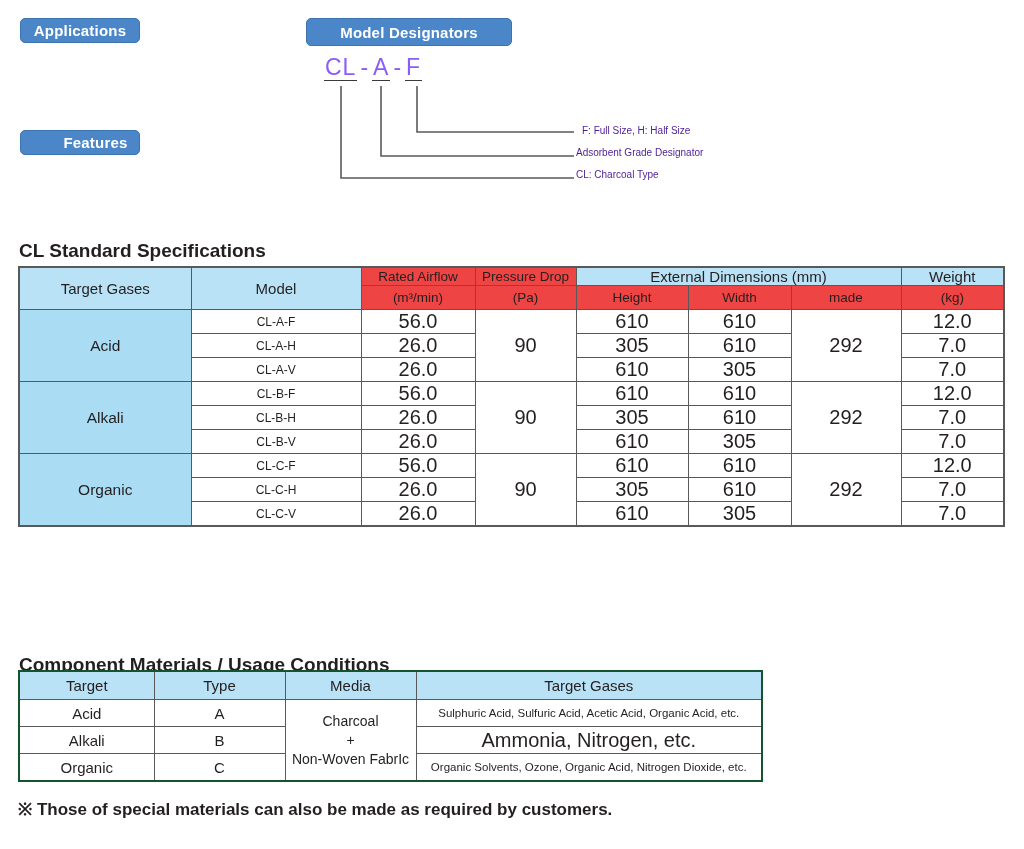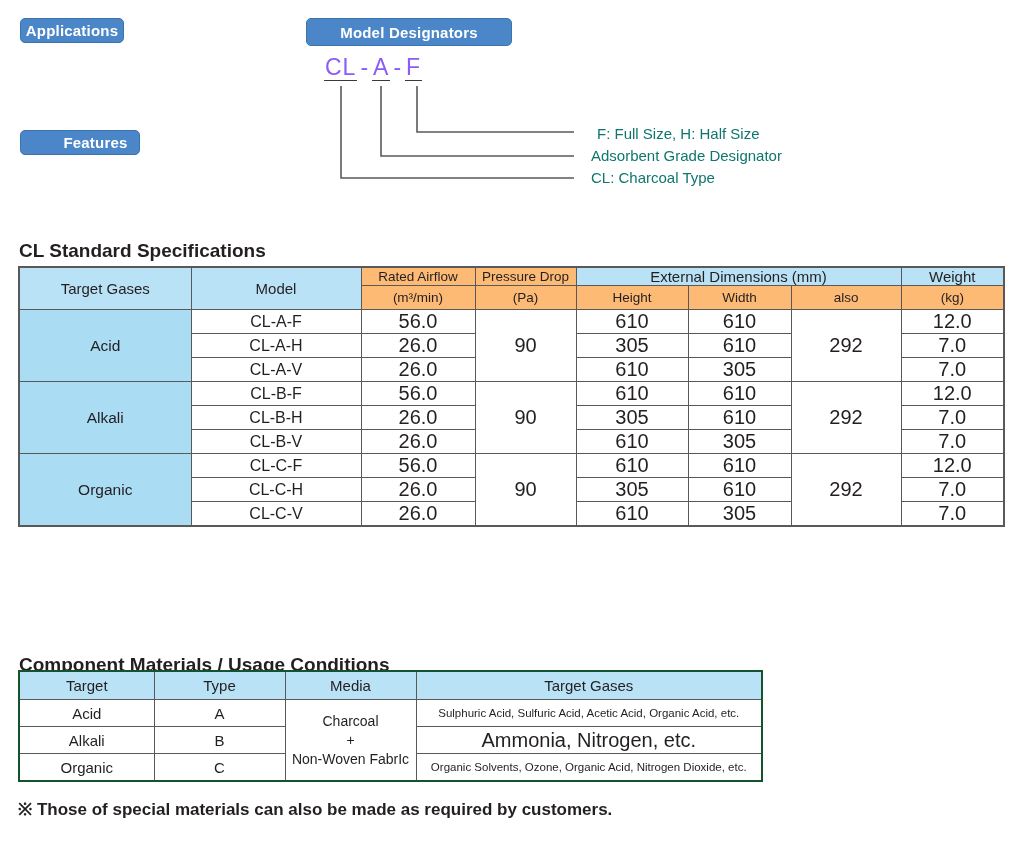--- a/index.html
+++ b/index.html
@@ -25,21 +25,21 @@
     color: #ffffff;
     font-weight: bold;
     font-size: 15px;
     letter-spacing: .2px;
     display: flex;
     align-items: center;
     justify-content: center;
     box-sizing: border-box;
     user-select: none;
   }
-  #pill-applications { left: 20px;  top: 18px;  width: 104px; height: 25px; }
+  #pill-applications { left: 20px;  top: 18px;  width: 120px; height: 25px; }
   #pill-features     { left: 20px;  top: 130px; width: 120px; height: 25px; padding-left: 31px; }
   #pill-designators  { left: 306px; top: 18px;  width: 206px; height: 28px; font-size: 15px; }
 
   
   #designator-diagram {
     position: absolute;
     left: 306px;
     top: 46px;
     width: 700px;
     height: 150px;
@@ -58,24 +58,23 @@
 
   #leader-svg {
     position: absolute;
     left: 0;
     top: 0;
     width: 700px;
     height: 150px;
   }
   .leader-label {
     position: absolute;
-    font-size: 15px;
-    color: #0f766e;
+    font-size: 10px;
+    color: #4c1d95;
     white-space: nowrap;
-    margin-left: 15px;
   }
   #leader-label-0 { left: 276px; top: 79px; }
   #leader-label-1 { left: 270px; top: 101px; }
   #leader-label-2 { left: 270px; top: 123px; }
 
   
   .section-title {
     position: absolute;
     font-size: 19px;
     font-weight: bold;
@@ -94,32 +93,32 @@
   }
   table.grid td, table.grid th {
     border: 1px solid #595959;
     text-align: center;
     vertical-align: middle;
     font-weight: normal;
     color: #231f20;
     padding: 0;
   }
   table.grid .hdr       { background: #b9e2f6; font-size: 15px; }
-  table.grid .hdr-small { background: #fdba74; font-size: 13.5px; }
+  table.grid .hdr-small { background: #ef4444; font-size: 13.5px; }
   table.grid .gas-cell  { background: #aadcf4; font-size: 15.5px; }
 
   
   #spec-table {
     left: 18px;
     top: 266px;
     width: 985px;
     border: 2px solid #595959;
   }
   #spec-table td { font-size: 15.5px; }
-  #spec-table .model-cell { font-size: 16px; margin-left: 44px; }
+  #spec-table .model-cell { font-size: 12px; margin-left: 44px; }
   #spec-table .num { font-size: 20px; }
 
   
   #component-table {
     left: 18px;
     top: 670px;
     width: 743px;
     border: 2px solid #14532d;
   }
   #component-table td { font-size: 15px; }
@@ -191,21 +190,21 @@
       <th class="hdr-small">Rated Airflow</th>
       <th class="hdr-small">Pressure Drop</th>
       <th class="hdr" colspan="3">External Dimensions (mm)</th>
       <th class="hdr">Weight</th>
     </tr>
     <tr>
       <th class="hdr-small" style="height:23px">(m³/min)</th>
       <th class="hdr-small">(Pa)</th>
       <th class="hdr-small">Height</th>
       <th class="hdr-small">Width</th>
-      <th class="hdr-small">also</th>
+      <th class="hdr-small">made</th>
       <th class="hdr-small">(kg)</th>
     </tr>
   </thead>
   <tbody id="spec-body">
       <tr>
         <td class="gas-cell" rowspan="3">Acid</td>
         <td class="model-cell" style="height: 22px;">CL-A-F</td>
         <td class="num">56.0</td>
         <td class="num" rowspan="3">90</td>
         <td class="num">610</td>

